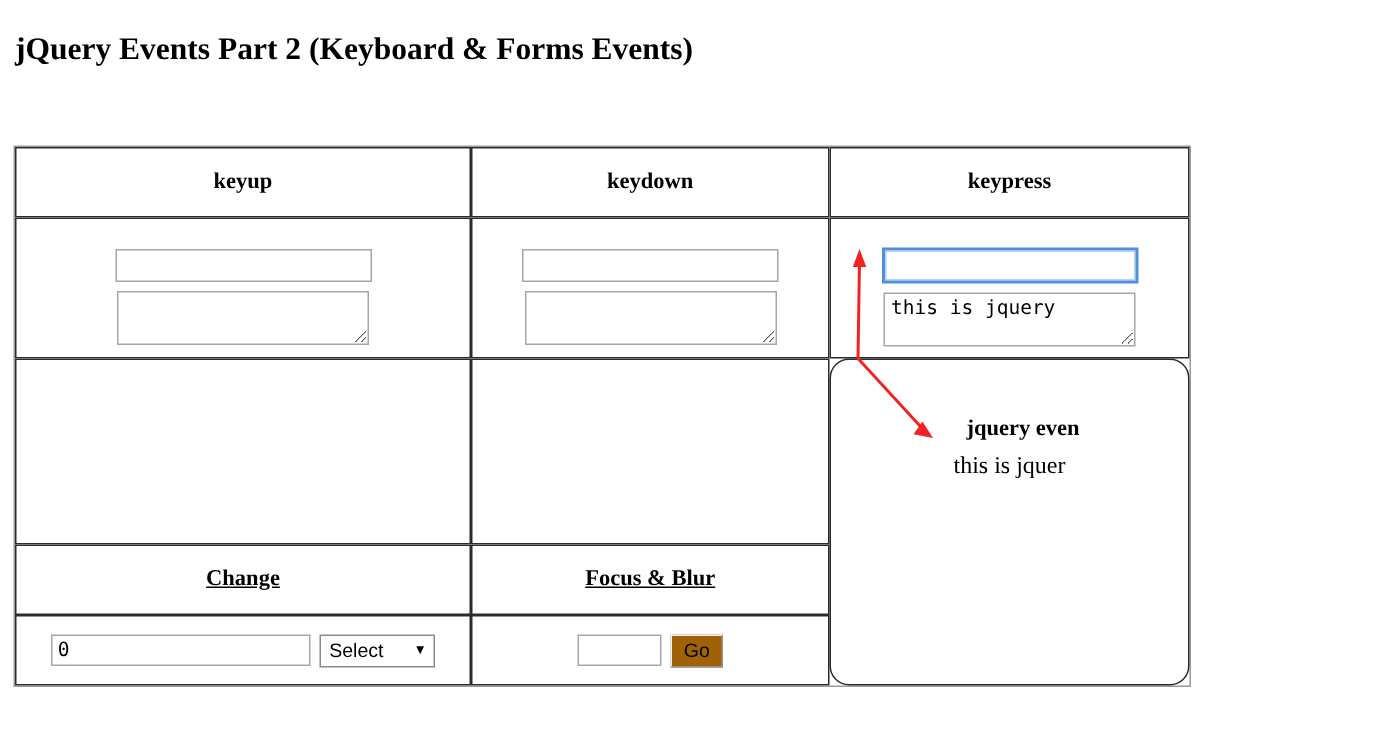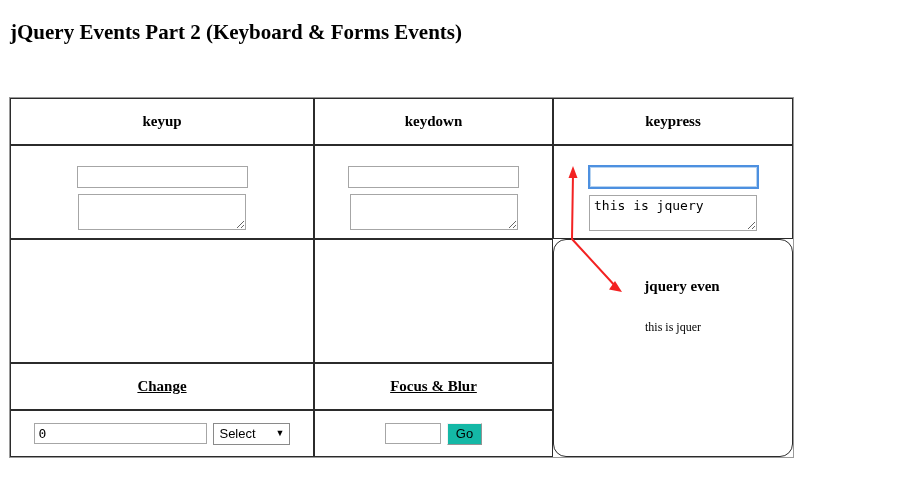--- a/index.html
+++ b/index.html
@@ -115,22 +115,22 @@
     border-radius: 13px;
   }
   .out-title {
     margin-top: 38px;
     font-size: 15px;
     font-weight: bold;
     font-family: "Liberation Serif", "DejaVu Serif", serif;
     padding-left: 18px;
   }
   .out-text {
-    margin-top: 25px;
-    font-size: 12px;
+    margin-top: 7px;
+    font-size: 16px;
     font-family: "Liberation Serif", "DejaVu Serif", serif;
   }
 
   
   .form-line {
     display: flex;
     align-items: center;
     justify-content: center;
     gap: 6px;
     height: 100%;
@@ -173,21 +173,21 @@
     font-family: "DejaVu Sans Mono", "Liberation Mono", monospace;
     font-size: 13px;
     padding: 1px 3px;
     outline: none;
   }
   .go-btn {
     box-sizing: border-box;
     height: 22px;
     min-width: 34px;
     padding: 0 8px;
-    background: #14b8a6;
+    background: #a16207;
     border: 1px solid #949494;
     border-top-color: #f2f2f2;
     border-left-color: #f2f2f2;
     font-family: "Liberation Sans", "DejaVu Sans", sans-serif;
     font-size: 13px;
     color: #000;
     cursor: default;
     line-height: 20px;
   }
 

